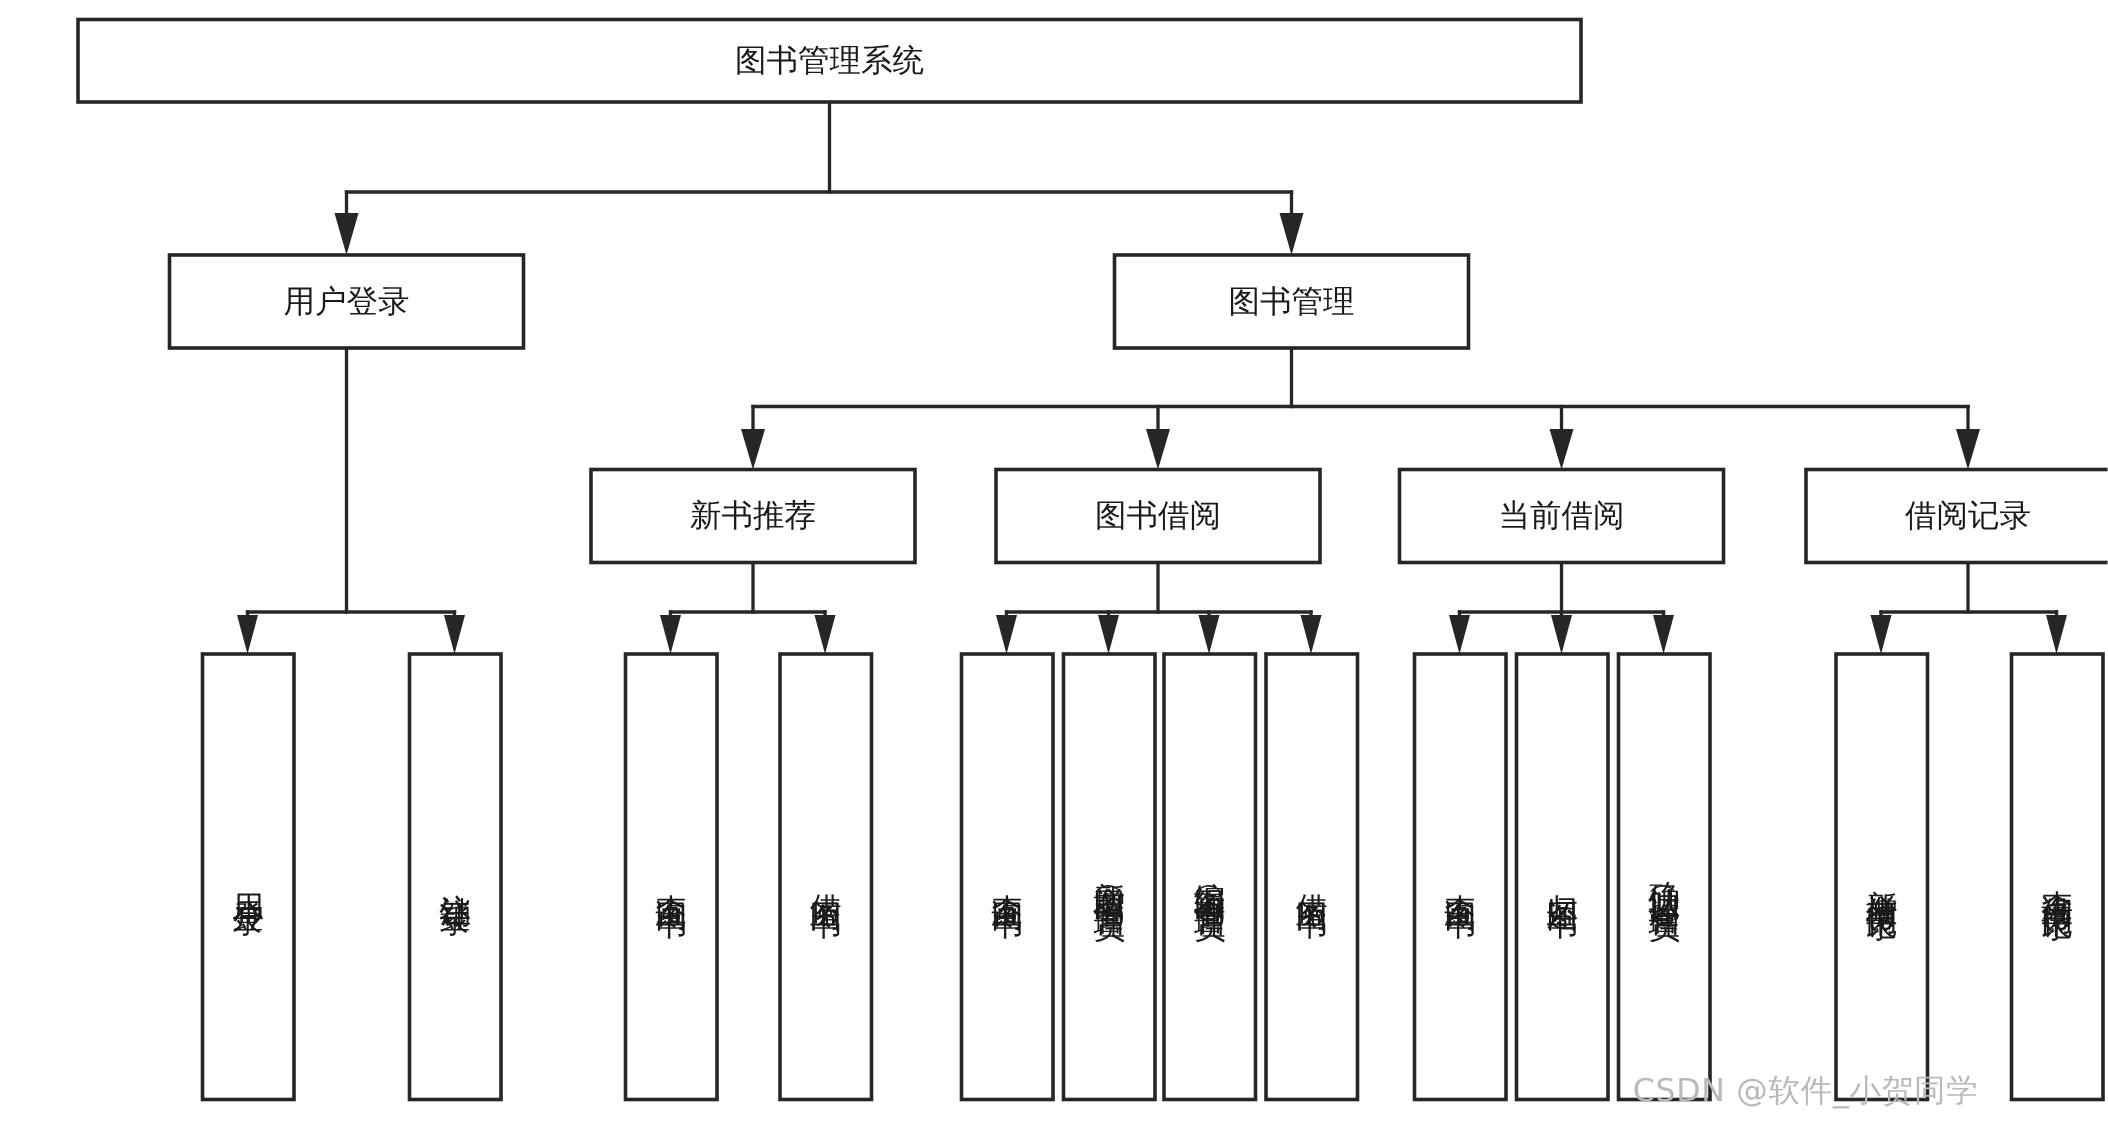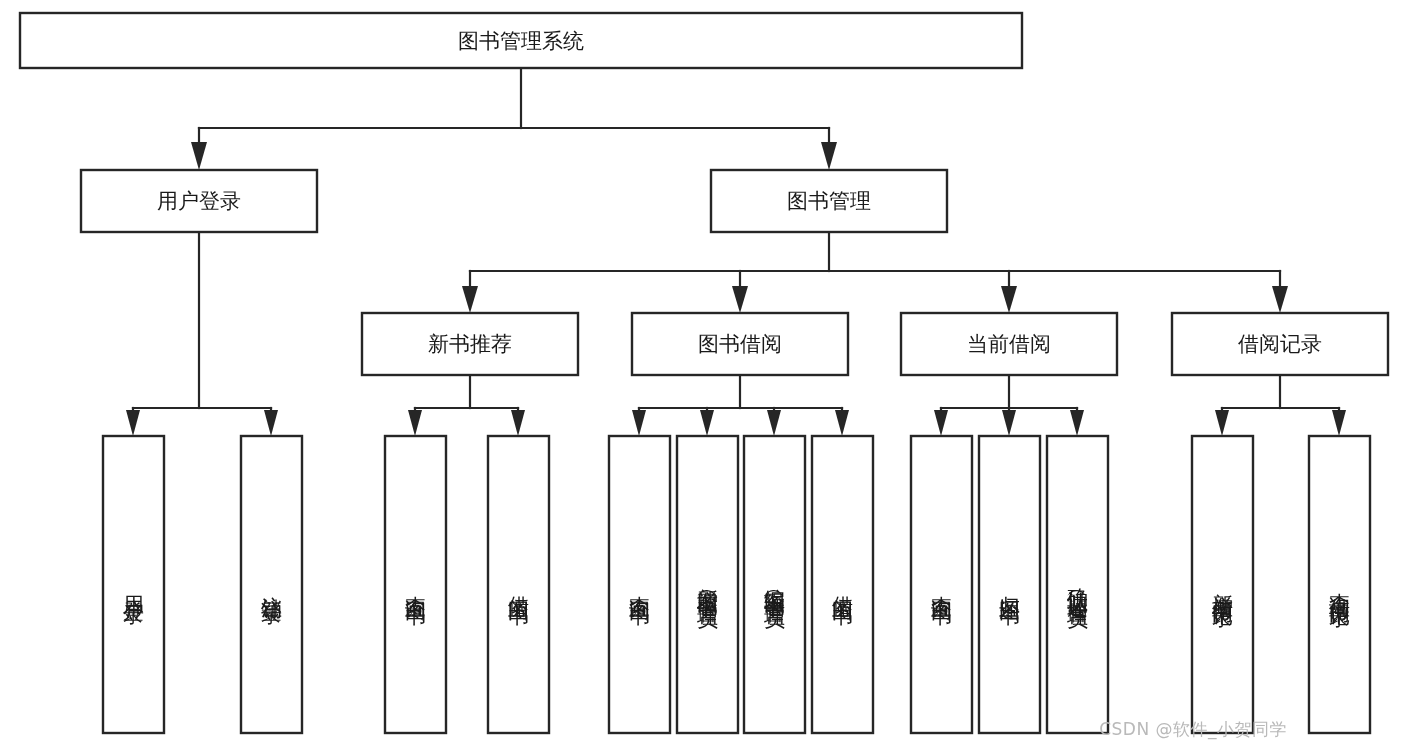--- a/index.html
+++ b/index.html
@@ -11,20 +11,21 @@
     width: 1405px;
     height: 747px;
     font-family: "DejaVu Sans", "Liberation Sans", sans-serif;
     overflow: hidden;
     position: relative;
   }
   #diagram-root {
     position: relative;
     width: 1295px;
     height: 747px;
+    margin-left: 32px;
   }
   svg#tree-svg {
     position: absolute;
     left: 0;
     top: 0;
     width: 1405px;
     height: 747px;
     display: block;
   }
   .node-box {
@@ -63,21 +64,21 @@
     align-items: center;
     justify-content: center;
     white-space: nowrap;
     pointer-events: none;
   }
   .watermark {
     position: absolute;
     right: 8px;
     bottom: 6px;
     font-family: "DejaVu Sans", "Liberation Sans", sans-serif;
-    font-size: 17px;
+    font-size: 21px;
     color: #b9b9b9;
     white-space: nowrap;
     letter-spacing: 0.5px;
   }
 </style>
 </head>
 <body>
 
 <div id="diagram-root">
 

